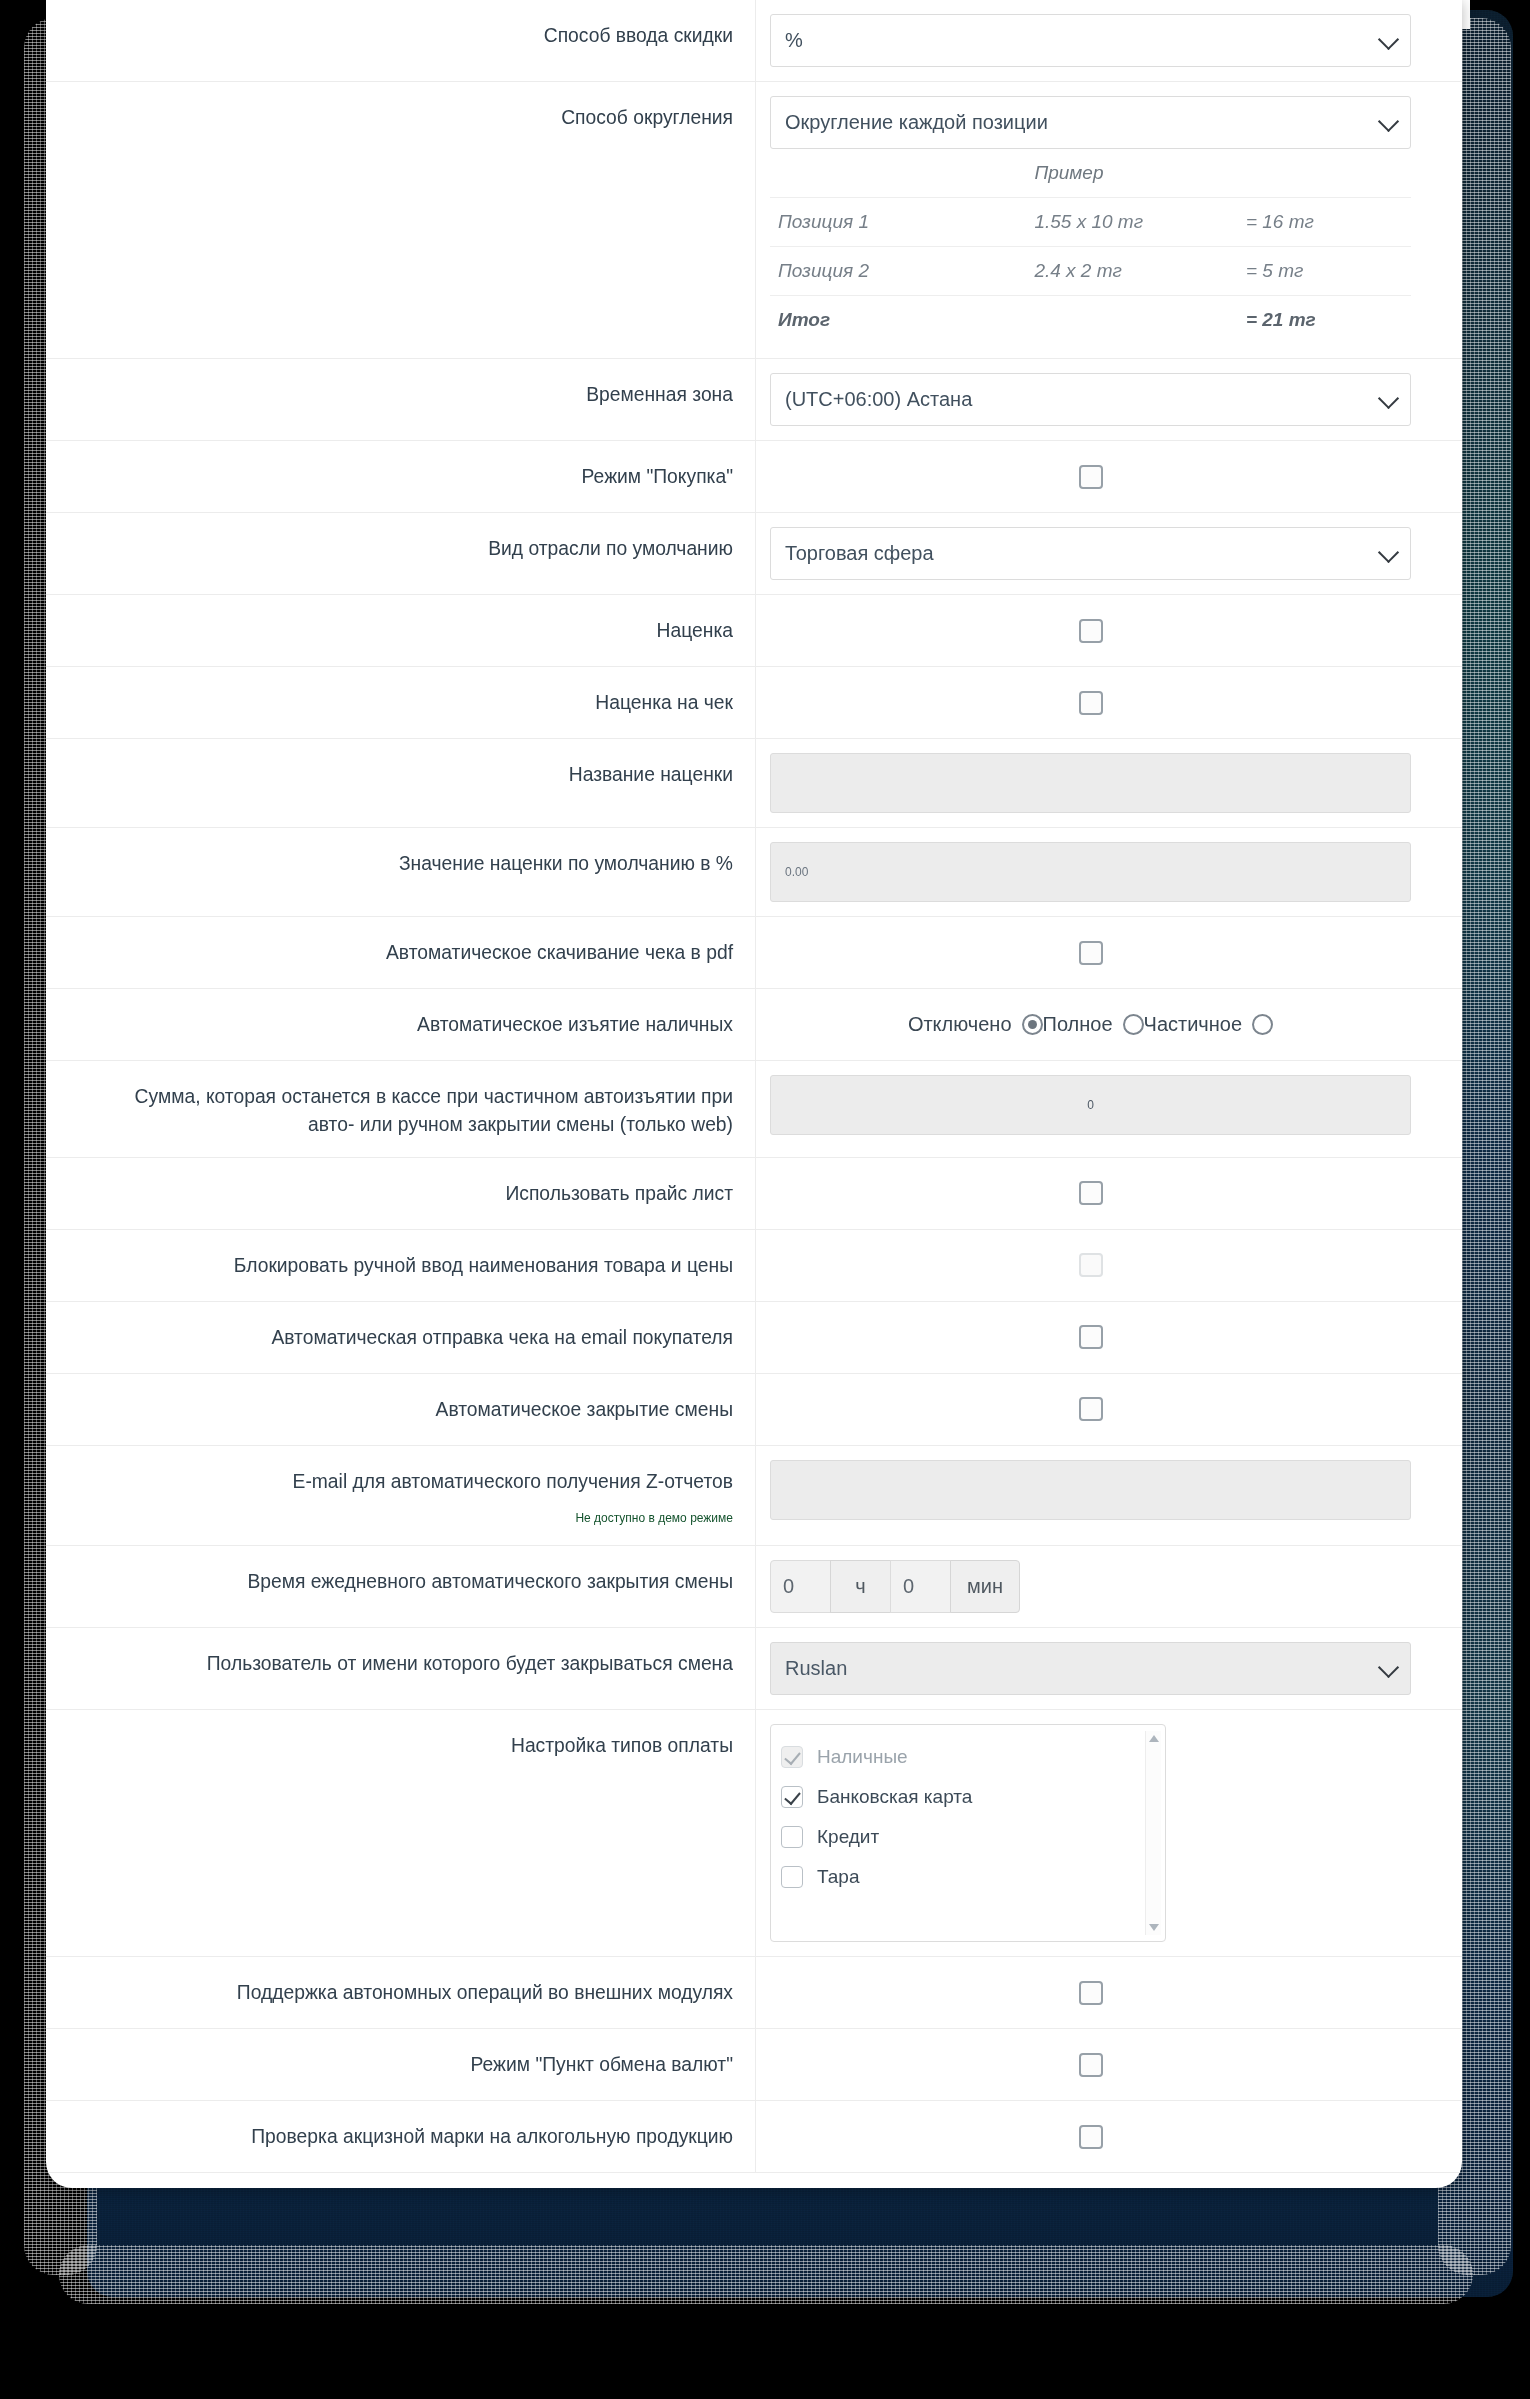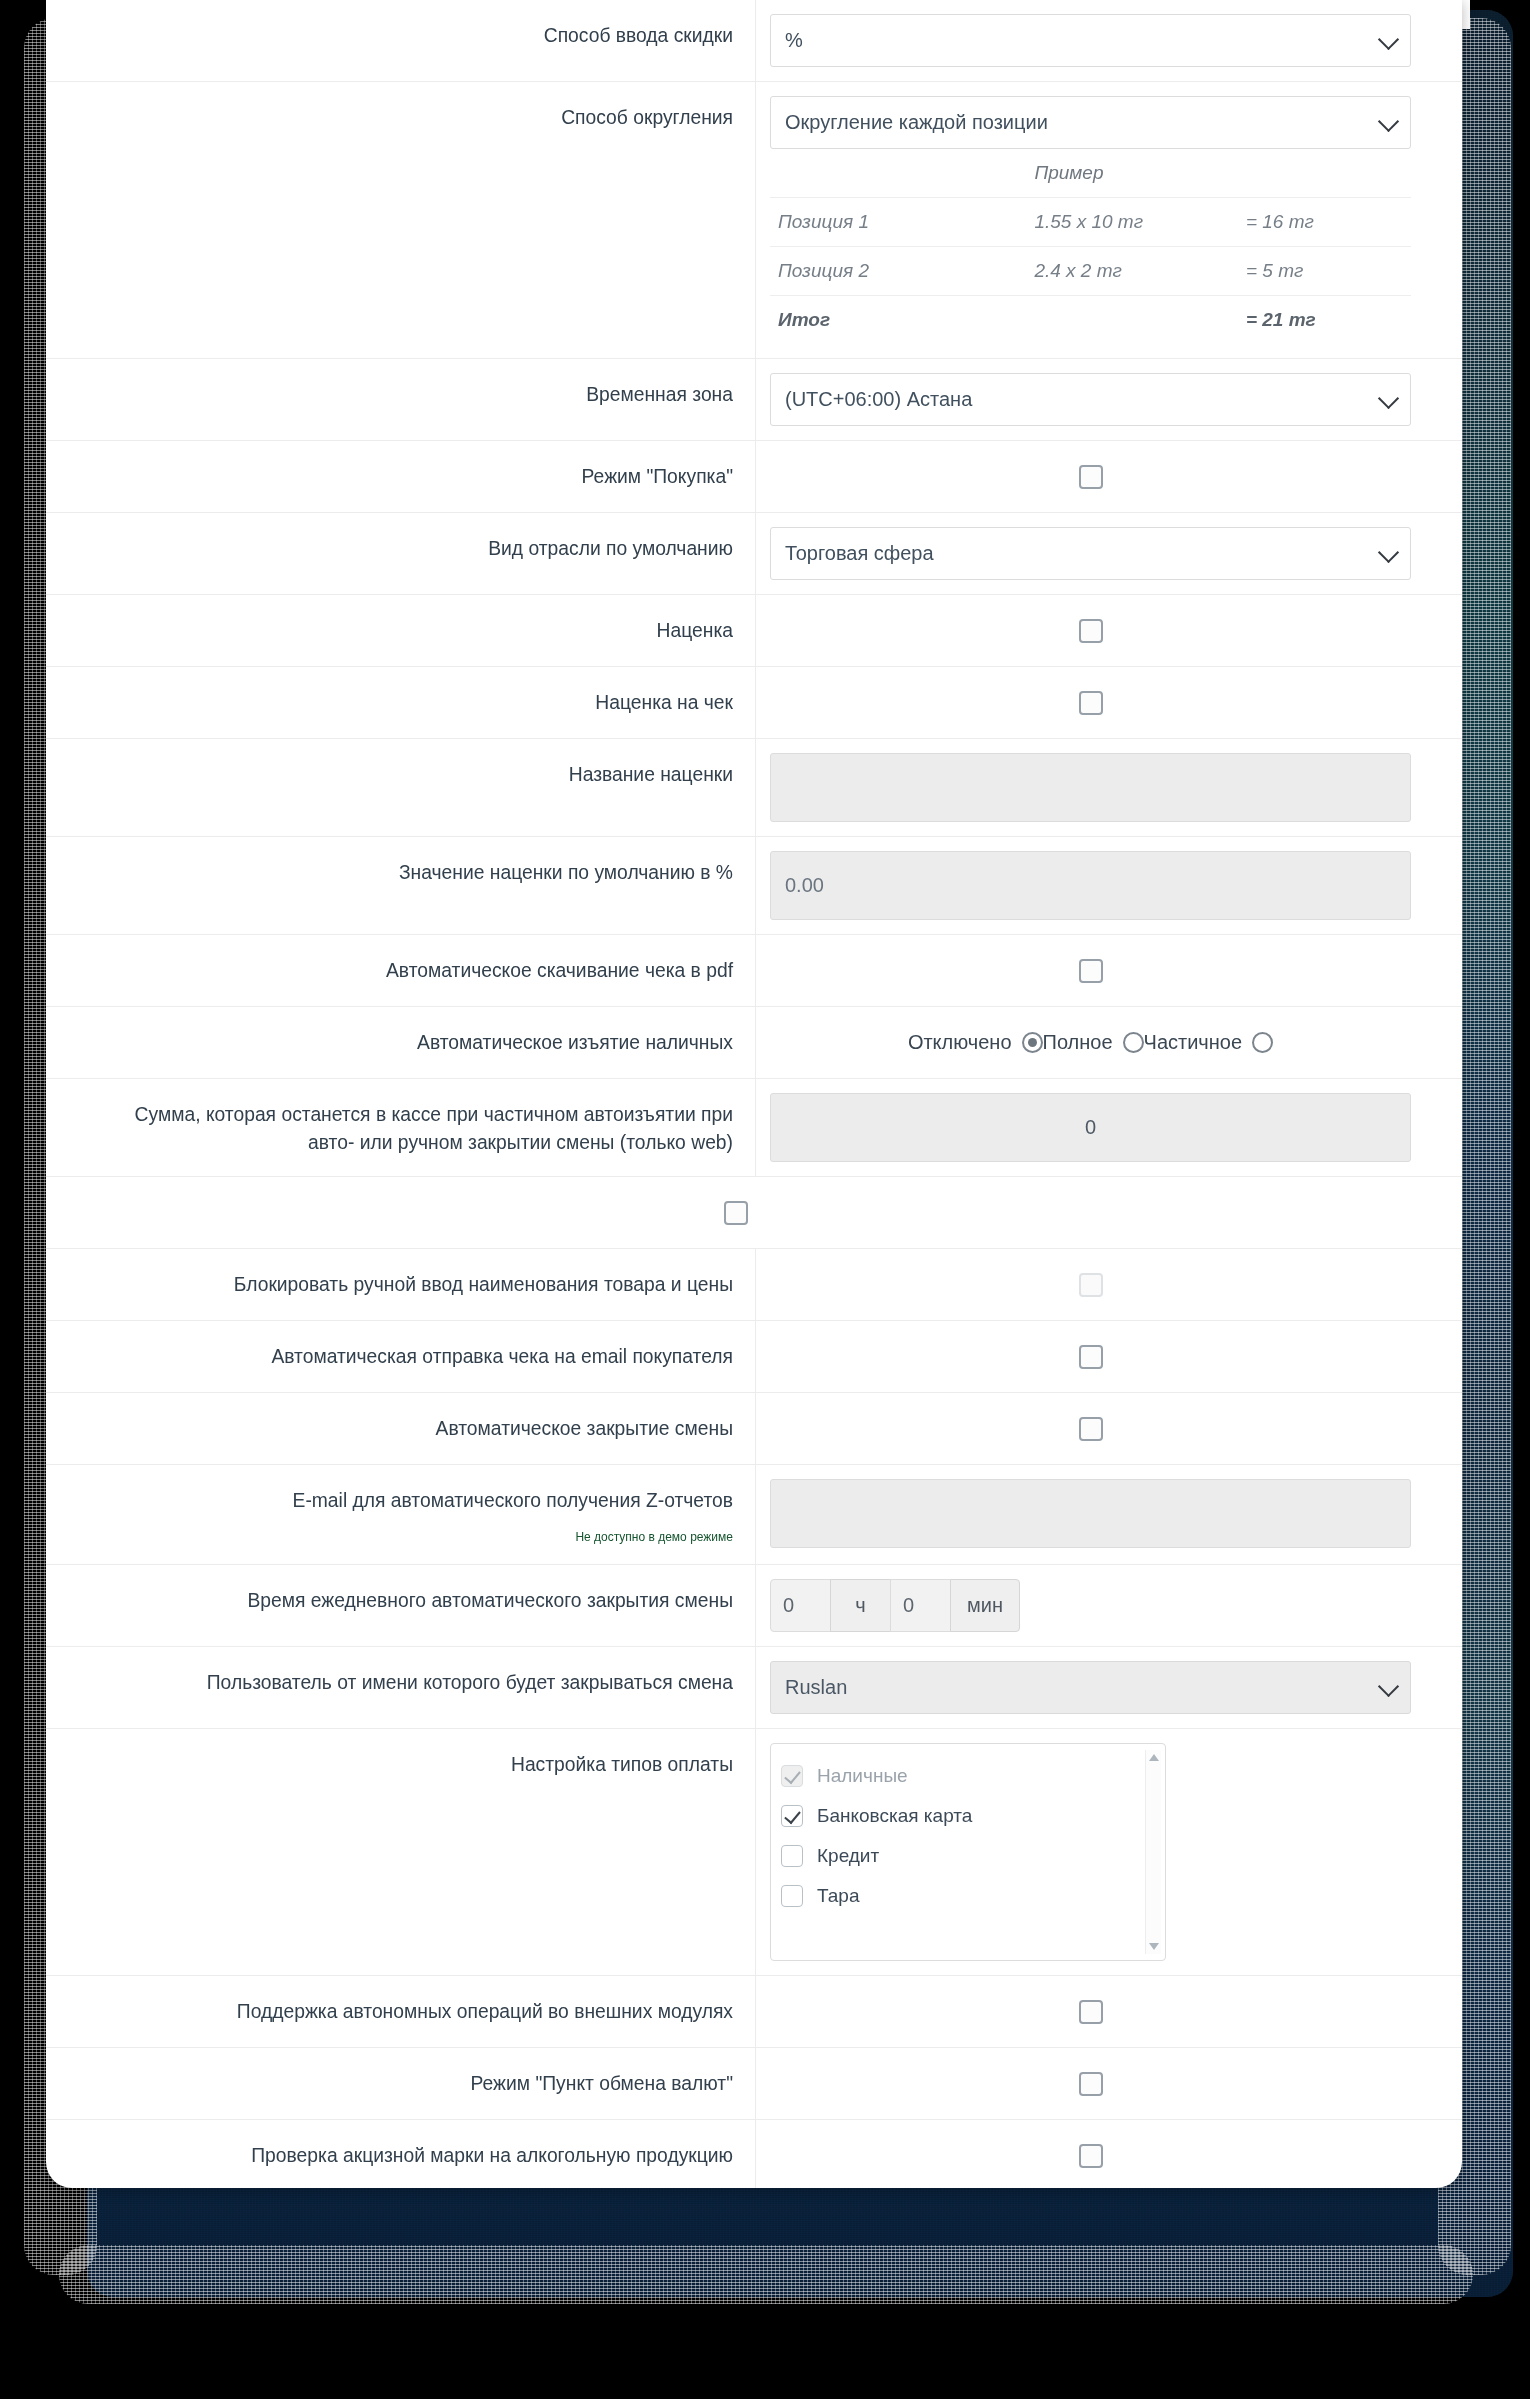--- a/index.html
+++ b/index.html
@@ -132,29 +132,29 @@
     width: 15px; height: 15px;
     margin-top: -9px;
     border-right: 2.4px solid #343a40;
     border-bottom: 2.4px solid #343a40;
     transform: rotate(45deg);
   }
 
   
   .input {
     width: 100%;
-    height: 69px;
+    height: 60px;
     background: #ececec;
     border: 1px solid #dcdcdc;
     border-radius: 3px;
     display: flex;
     align-items: center;
     padding: 0 14px;
     color: #6b7580;
-    font-size: 20px;
+    font-size: 12px;
   }
   .input.num-center { justify-content: center; color: #4f5a66; }
 
   
   .cbx {
     width: 24px; height: 24px;
     border: 2px solid #97a0a8;
     border-radius: 4px;
     background: #fcfcfc;
     display: inline-block;
@@ -431,20 +431,21 @@
     </div>
 
     <div class="row">
       <div class="label-cell">Сумма, которая останется в кассе при частичном автоизъятии при авто- или ручном закрытии смены (только web)</div>
       <div class="field-cell stretch">
         <div class="input num-center">0</div>
       </div>
     </div>
 
     <div class="row">
+      <div class="label-cell">Использовать прайс лист</div>
       <div class="field-cell center">
         <span class="cbx"></span>
       </div>
     </div>
 
     <div class="row">
       <div class="label-cell">Блокировать ручной ввод наименования товара и цены</div>
       <div class="field-cell center">
         <span class="cbx dim"></span>
       </div>

